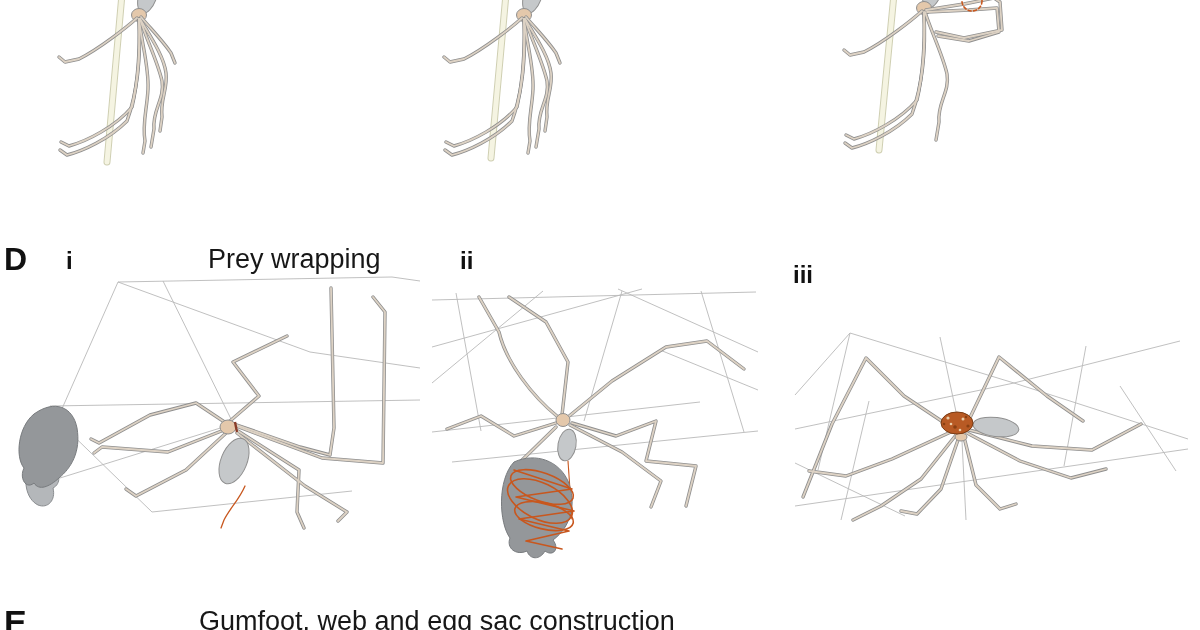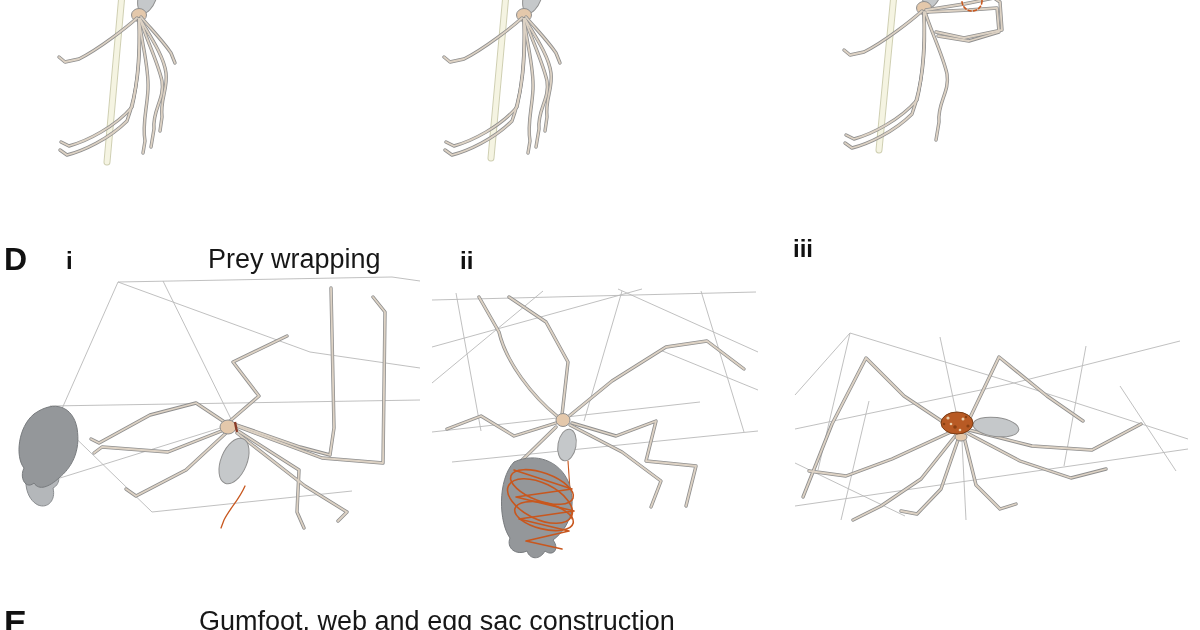--- a/index.html
+++ b/index.html
@@ -201,15 +201,15 @@
       <circle cx="966" cy="417" r="1.2" fill="#8a4012"></circle>
         <circle cx="944" cy="424" r="1.3" fill="#8a4012"></circle>
     </g>
   </g>
 </svg>
 
 <div class="lbl panel-letter" style="left:4px;top:243px;">D</div>
 <div class="lbl sub-label" style="left:66px;top:249px;">i</div>
 <div class="lbl panel-title" style="left:208px;top:246px;">Prey wrapping</div>
 <div class="lbl sub-label" style="left:444px;top:249px;margin-left:16px;">ii</div>
-<div class="lbl sub-label" style="left:793px;top:237px;text-align:right;">iii</div>
+<div class="lbl sub-label" style="left:793px;top:263px;text-align:right;">iii</div>
 <div class="lbl panel-letter" style="left:4px;top:605px;font-size:34px;">E</div>
 <div class="lbl panel-title" style="left:199px;top:608px;">Gumfoot, web and egg sac construction</div>
 
 </body></html>

